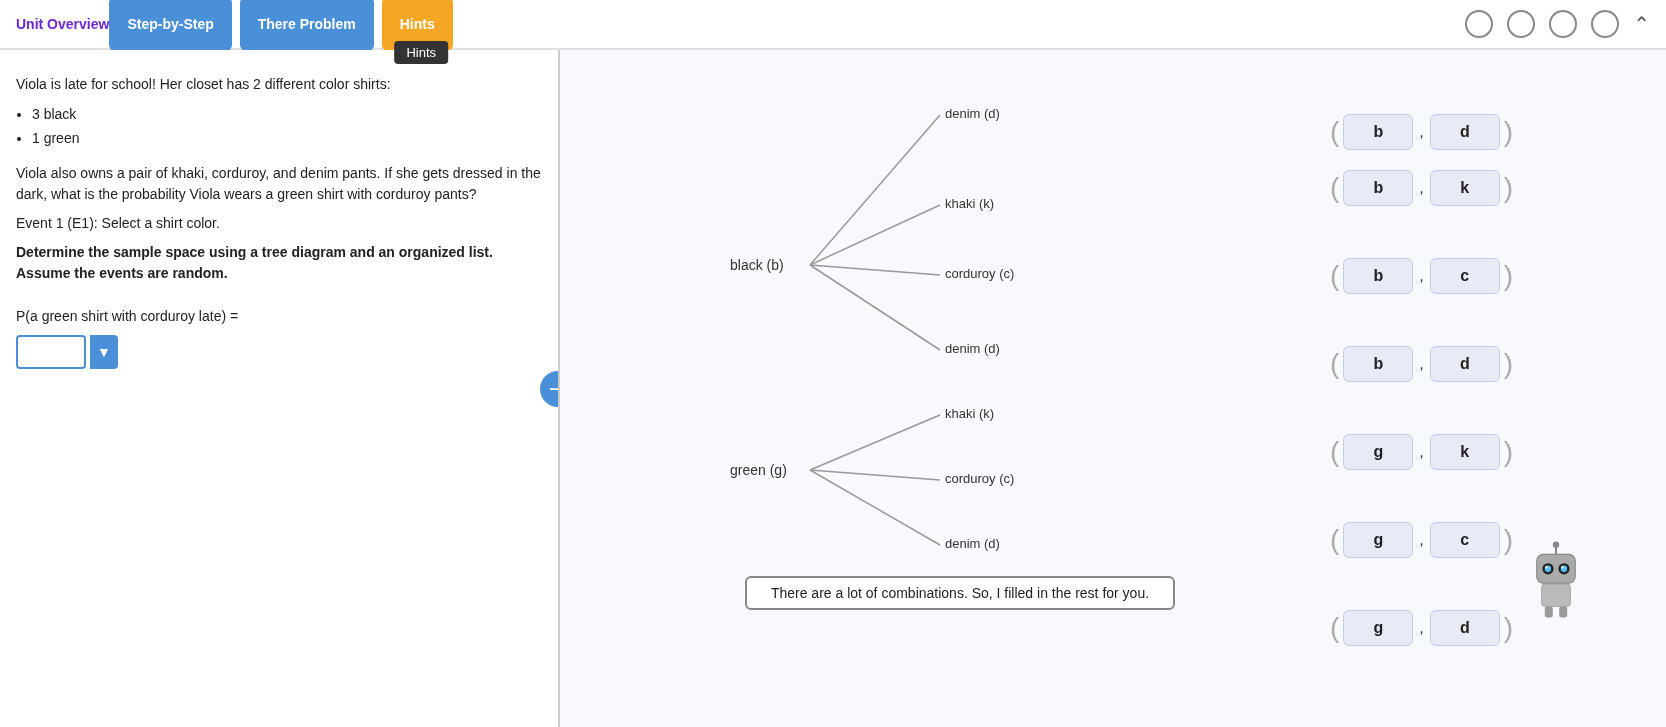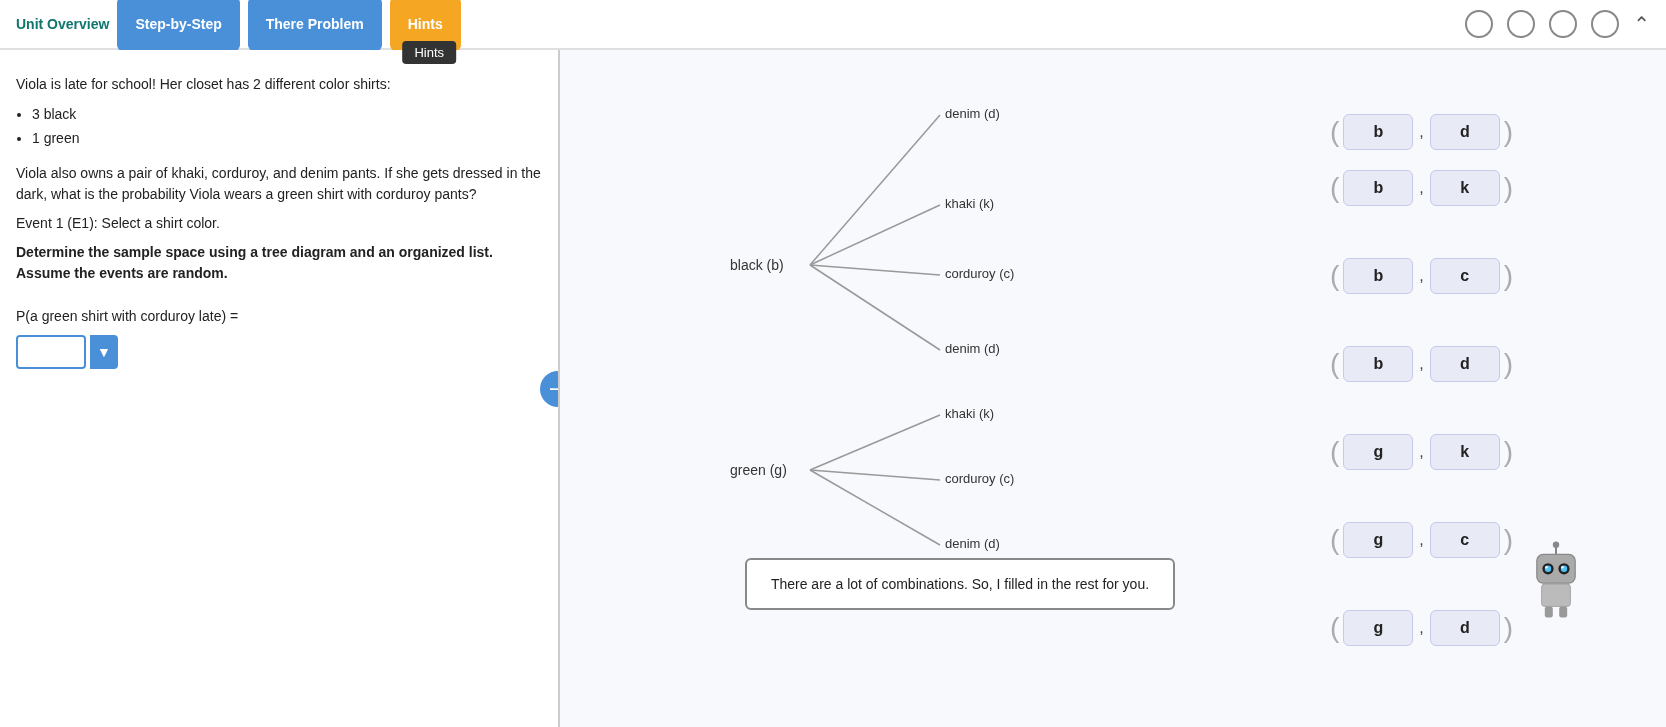--- a/index.html
+++ b/index.html
@@ -25,26 +25,25 @@
       border: none;
       border-radius: 6px;
       padding: 19px 18px;
       font-size: 14px;
       font-weight: bold;
       cursor: pointer;
       margin-right: 8px;
     }
     .nav-btn-unit {
       background: transparent;
-      color: #0f766e;
+      color: #6d28d9;
       font-size: 14px;
       font-weight: bold;
       border: none;
       cursor: pointer;
-      margin-right: 8px;
     }
     .nav-btn-blue {
       background: #4a90d9;
       color: #fff;
     }
     .nav-btn-orange {
       background: #f5a623;
       color: #fff;
       position: relative;
     }
@@ -269,21 +268,21 @@
       bottom: 40px;
       left: 0;
       right: 0;
       display: flex;
       justify-content: center;
     }
     .hint-box-inner {
       background: #fff;
       border: 2px solid #888;
       border-radius: 6px;
-      padding: 16px 24px;
+      padding: 7px 24px;
       font-size: 14px;
       color: #222;
       max-width: 600px;
       text-align: center;
     }
 
     
     .robot-container {
       position: absolute;
       bottom: 0;

